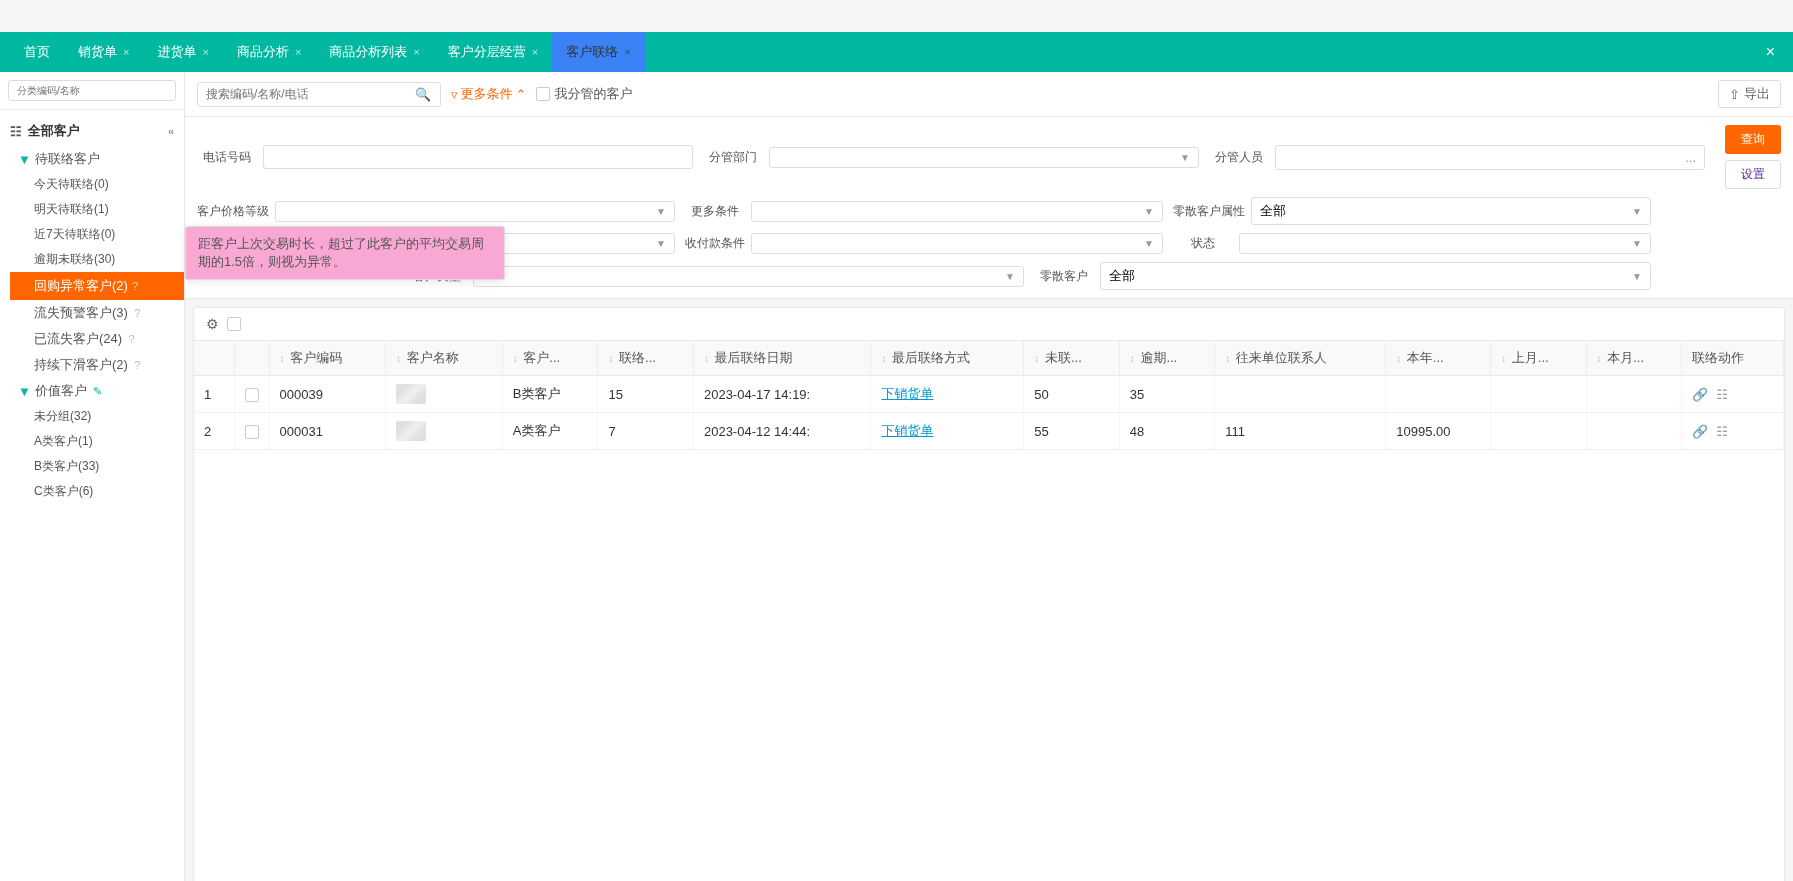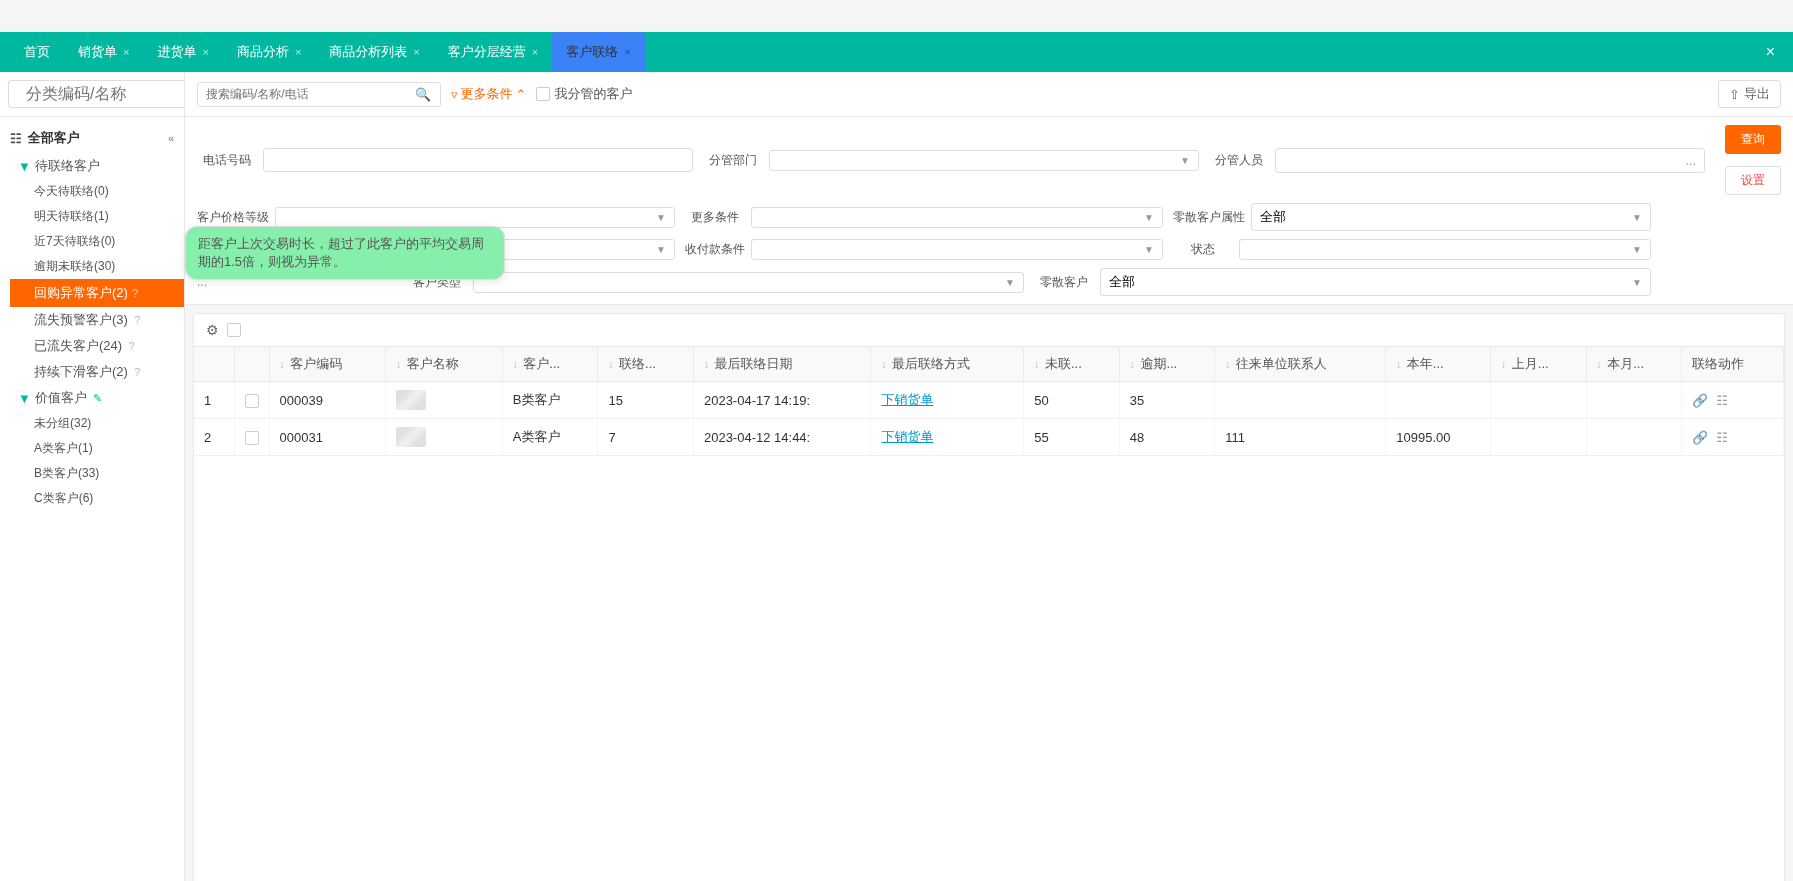--- a/index.html
+++ b/index.html
@@ -62,22 +62,22 @@
     .sidebar-search {
       padding: 8px;
       display: flex;
       align-items: center;
       border-bottom: 1px solid #e8e8e8;
     }
     .sidebar-search input {
       flex: 1;
       border: 1px solid #ddd;
       border-radius: 3px;
-      padding: 4px 17px;
-      font-size: 16px;
+      padding: 4px 8px;
+      font-size: 10px;
       outline: none;
     }
     .sidebar-tree {
       flex: 1;
       overflow-y: auto;
       padding: 6px 0;
     }
     .sidebar-header {
       display: flex;
       align-items: center;
@@ -249,27 +249,26 @@
       background: #ff6600;
       color: white;
       border: none;
       border-radius: 3px;
       padding: 6px 16px;
       cursor: pointer;
       font-size: 12px;
     }
     .btn-settings {
       background: white;
-      color: #ef4444;
+      color: #4c1d95;
       border: 1px solid #ddd;
       border-radius: 3px;
       padding: 5px 14px;
       cursor: pointer;
       font-size: 12px;
-      margin-top: 6px;
     }
 
     
     .table-area {
       flex: 1;
       background: white;
       margin: 8px;
       border: 1px solid #e8e8e8;
       border-radius: 3px;
       display: flex;
@@ -369,23 +368,23 @@
       padding: 3px 6px;
       text-align: center;
       font-size: 12px;
     }
 
     
     .tooltip-box {
       position: absolute;
       left: 185px;
       top: 226px;
-      background: #86efac;
-      border: 1px solid #ddd;
-      border-radius: 12px;
+      background: #f9a8d4;
+      border: 1px solid #ddd;
+      border-radius: 3px;
       padding: 8px 12px;
       font-size: 12px;
       color: #555;
       z-index: 100;
       max-width: 320px;
       box-shadow: 0 2px 8px rgba(0,0,0,0.1);
     }
 
     
     .bottom-scroll {

